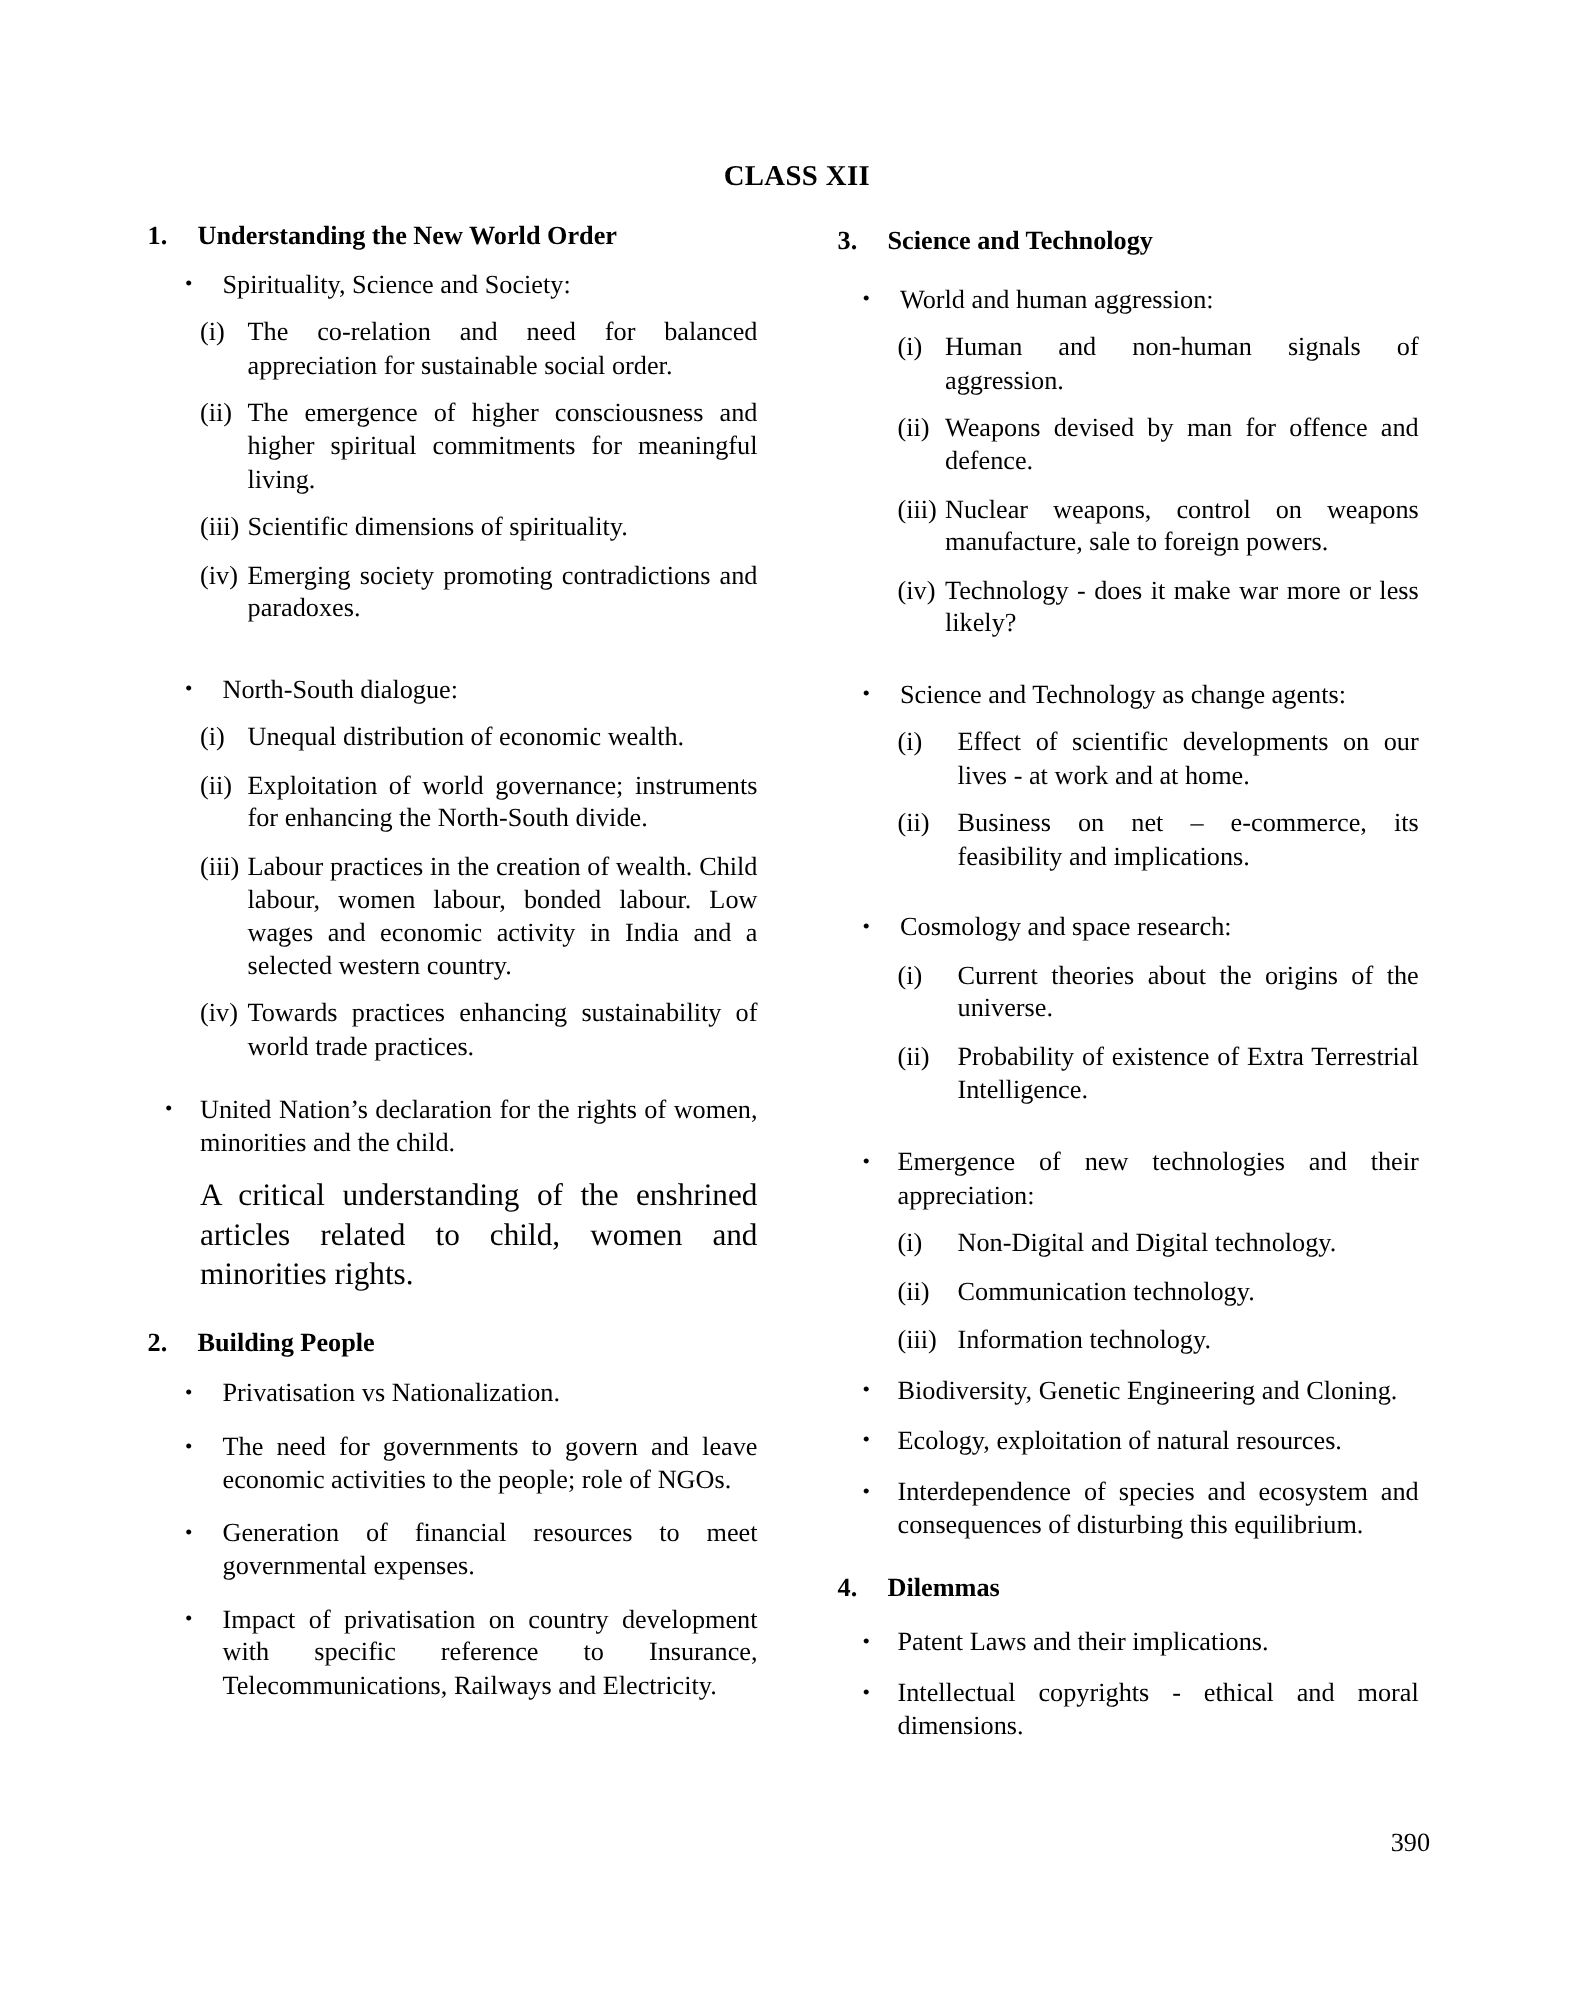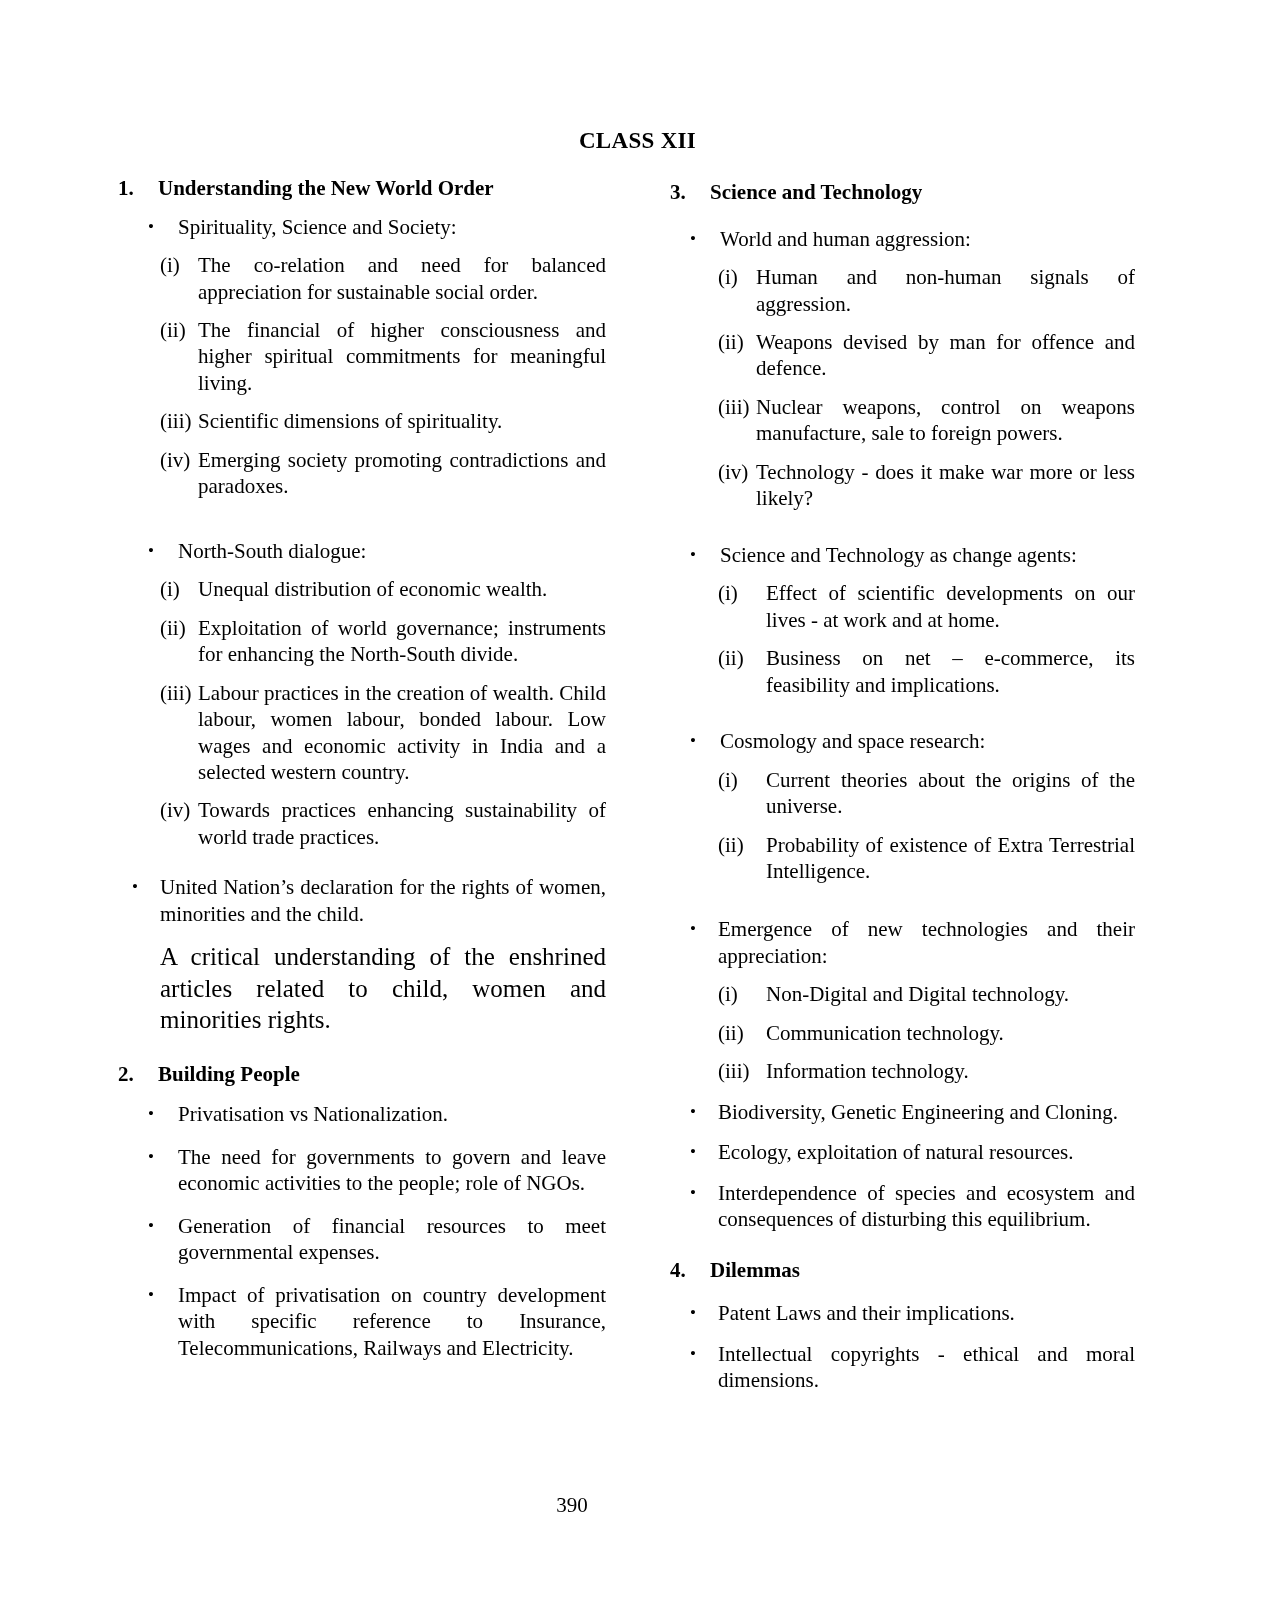--- a/index.html
+++ b/index.html
@@ -136,23 +136,22 @@
   .indent-1 { margin-left: 30px; }
   .indent-2 { margin-left: 42px; }
   .indent-r1 { margin-left: 20px; }
   .indent-r2 { margin-left: 48px; }
 
   .page-number {
     position: absolute;
     left: 0;
     top: 1462px;
     width: 1144px;
-    text-align: center;
+    text-align: right;
     font-size: 21px;
-    margin-top: 31px;
   }
 </style>
 </head>
 <body>
 
 <div class="page">
 
   <div class="page-title">CLASS XII</div>
 
   <div class="columns">
@@ -168,21 +167,21 @@
         <span class="marker">•</span>
         <span class="body">Spirituality, Science and Society:</span>
       </div>
       <div class="roman-list indent-2">
         <div class="roman g-narrow">
           <span class="rnum">(i)</span>
           <span class="rtext">The co-relation and need for balanced appreciation for sustainable social order.</span>
         </div>
         <div class="roman g-narrow">
           <span class="rnum">(ii)</span>
-          <span class="rtext">The financial of higher consciousness and higher spiritual commitments for meaningful living.</span>
+          <span class="rtext">The emergence of higher consciousness and higher spiritual commitments for meaningful living.</span>
         </div>
         <div class="roman g-narrow">
           <span class="rnum">(iii)</span>
           <span class="rtext">Scientific dimensions of spirituality.</span>
         </div>
         <div class="roman g-narrow">
           <span class="rnum">(iv)</span>
           <span class="rtext">Emerging society promoting contradictions and paradoxes.</span>
         </div>
       </div>

